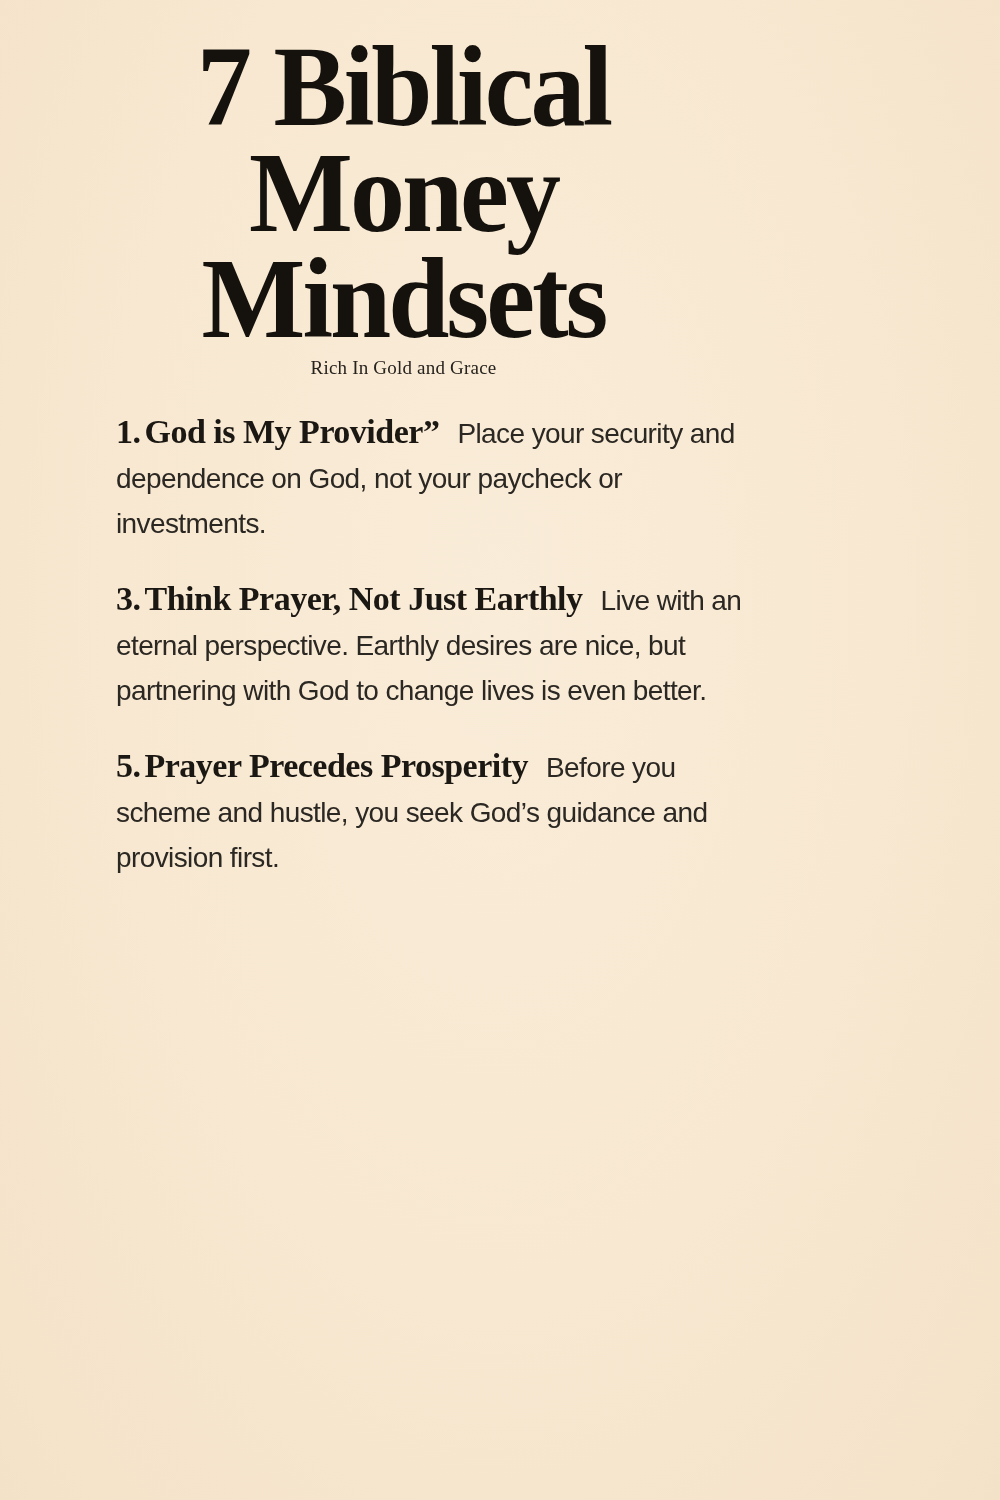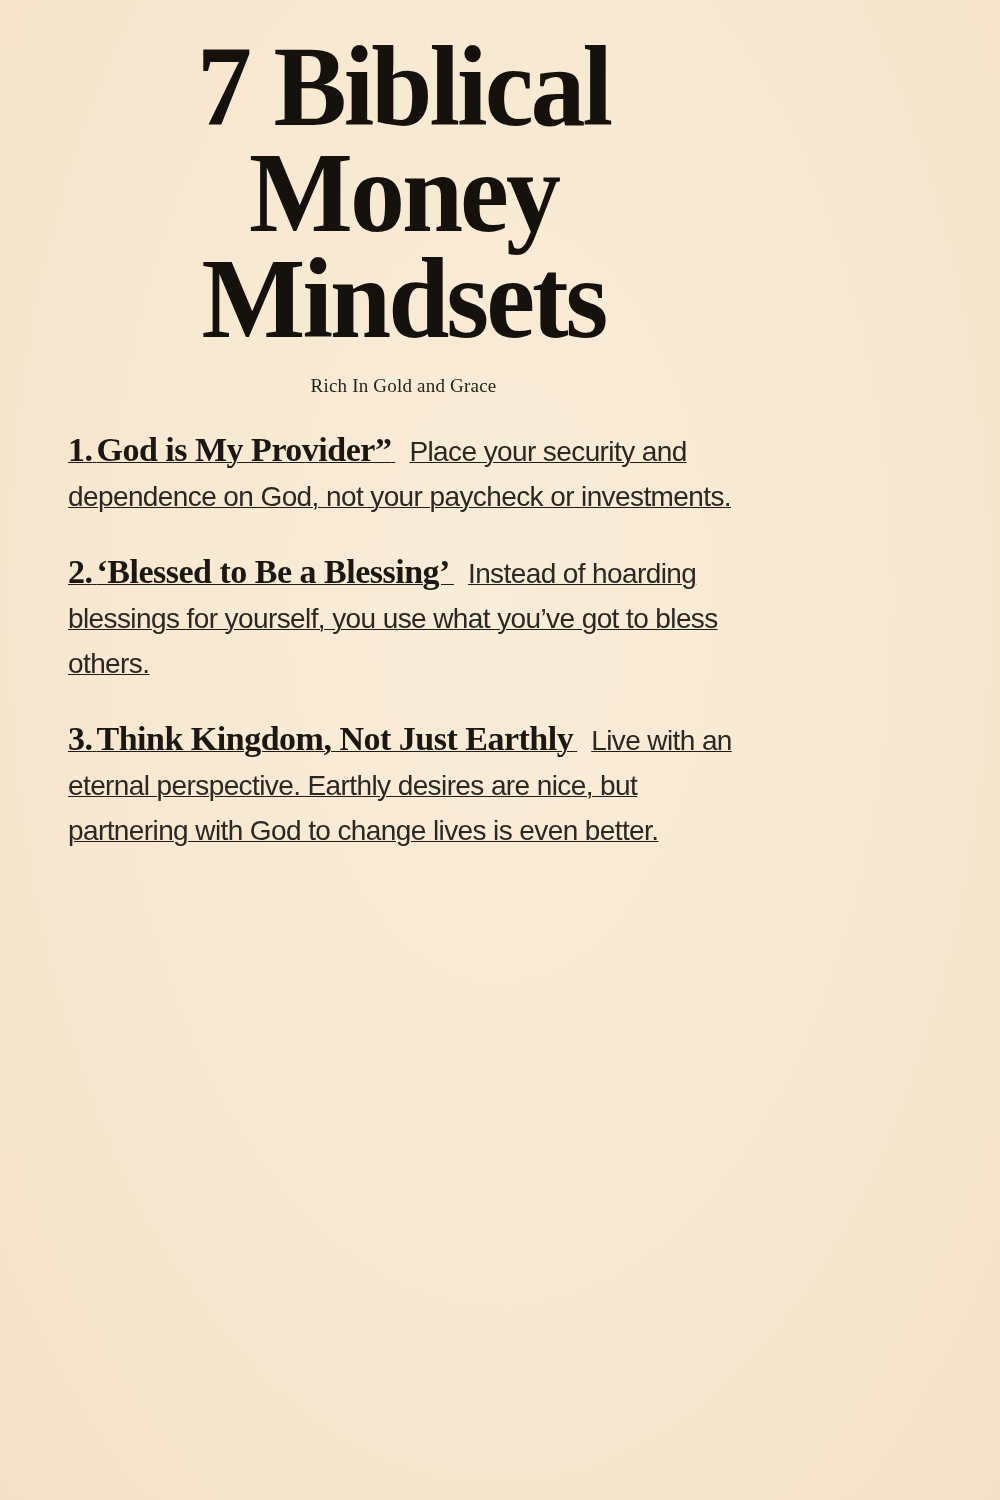--- a/index.html
+++ b/index.html
@@ -34,26 +34,25 @@
   .title .line {
     display: block;
     transform: scaleY(1.04);
   }
   .subtitle {
     font-family: "Liberation Serif", "DejaVu Serif", serif;
     font-size: 19px;
     letter-spacing: 0.2px;
     text-align: center;
     color: #26221d;
-    margin-top: 23px;
+    margin-top: 5px;
   }
   .mindsets {
     box-sizing: border-box;
-    padding: 32px 58px 0 68px;
-    text-decoration: underline;
+    padding: 32px 58px 0 116px;
   }
   .item {
     margin: 0 0 30px 0;
     line-height: 41px;
     text-align: left;
   }
   .item-head {
     font-family: "Liberation Serif", "DejaVu Serif", serif;
     font-weight: 700;
     font-size: 34px;
@@ -82,30 +81,30 @@
   <div class="subtitle">Rich In Gold and Grace</div>
 
   <div class="mindsets">
 
     <p class="item">
       <span class="item-head">1.</span>
       <span class="item-head">God is My Provider”</span>
       <span class="item-body">Place your security and dependence on God, not your paycheck or investments.</span>
     </p>
 
-    <p class="item">
-      <span class="item-head">2.</span>
-      <span class="item-head">‘Blessed to Be a Blessing’</span>
-      <span class="item-body">Instead of hoarding blessings for yourself, you use what you’ve got to bless others.</span>
-    </p>
 
     <p class="item">
       <span class="item-head">3.</span>
-      <span class="item-head">Think Kingdom, Not Just Earthly</span>
+      <span class="item-head">Think Prayer, Not Just Earthly</span>
       <span class="item-body">Live with an eternal perspective. Earthly desires are nice, but partnering with God to change lives is even better.</span>
     </p>
 
 
+    <p class="item">
+      <span class="item-head">5.</span>
+      <span class="item-head">Prayer Precedes Prosperity</span>
+      <span class="item-body">Before you scheme and hustle, you seek God’s guidance and provision first.</span>
+    </p>
 
 
 
   </div>
 </div>
 
 </body></html>

